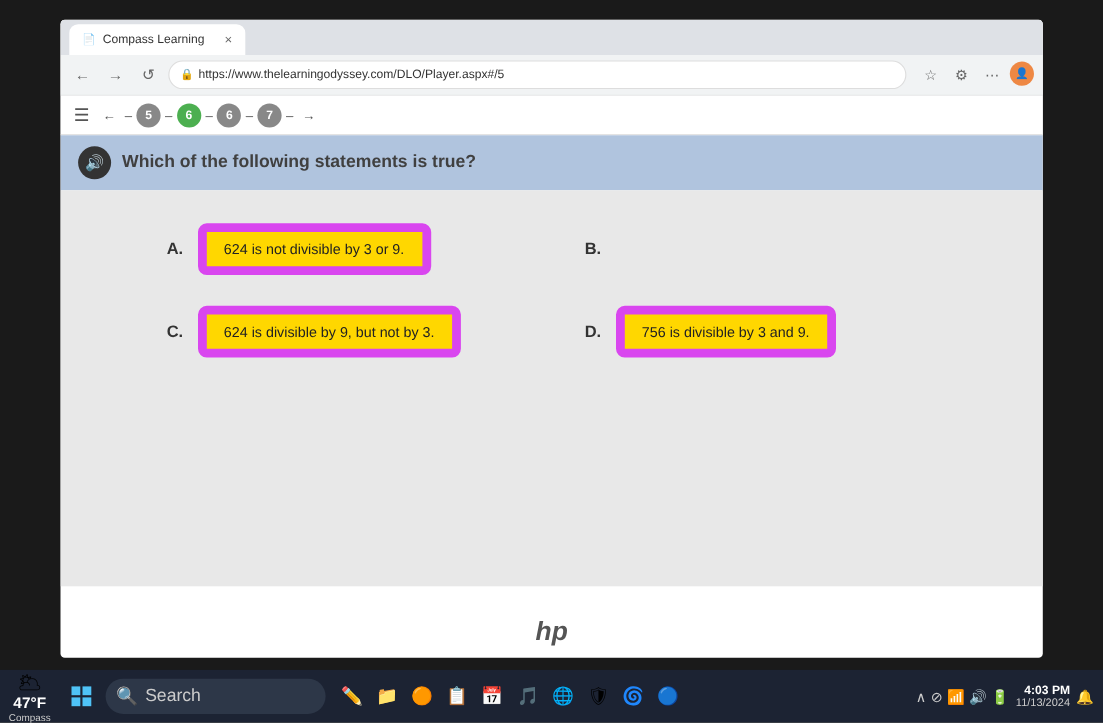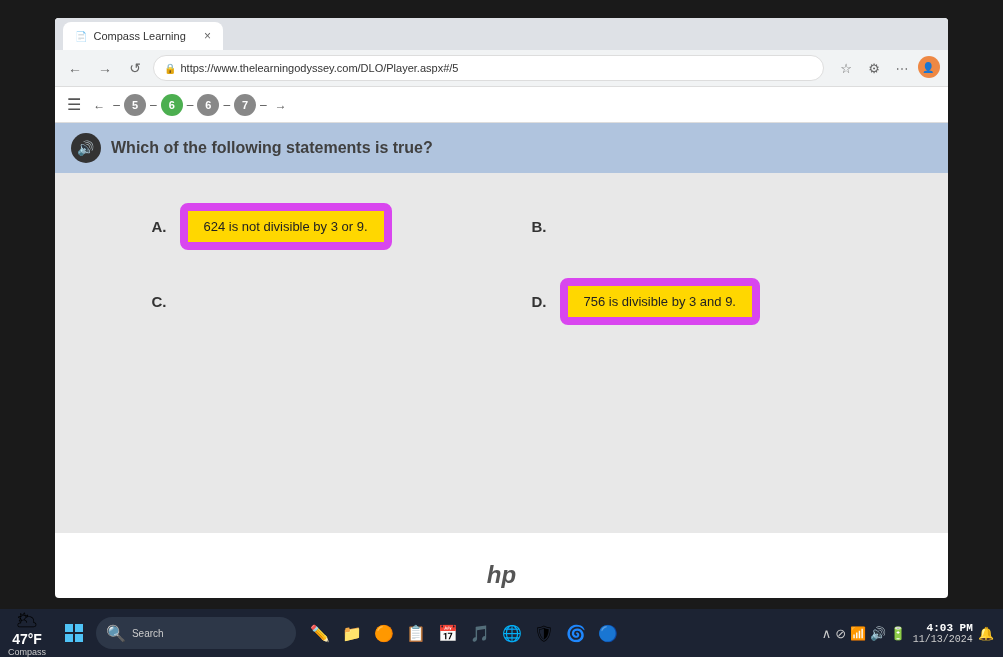--- a/index.html
+++ b/index.html
@@ -298,21 +298,21 @@
       background: #2d3748;
       border-radius: 16px;
       height: 32px;
       padding: 0 10px;
       gap: 6px;
       width: 200px;
       cursor: pointer;
     }
 
     .search-bar-text {
-      font-size: 10px;
+      font-size: 16px;
       color: #ccc;
     }
 
     .taskbar-icons {
       display: flex;
       align-items: center;
       gap: 4px;
       margin-left: 4px;
     }
 
@@ -344,21 +344,20 @@
       font-size: 13px;
       color: #ccc;
       cursor: pointer;
     }
 
     .clock {
       display: flex;
       flex-direction: column;
       align-items: flex-end;
       cursor: pointer;
-      font-family: Liberation Mono, monospace;
     }
 
     .clock-time {
       font-size: 11px;
       color: #fff;
       font-weight: bold;
     }
 
     .clock-date {
       font-size: 10px;
@@ -485,20 +484,23 @@
           <span>624 is not divisible by 3 or 9.</span>
         </div>
       </div>
 
       <div class="answer-row">
         <span class="answer-label">B.</span>
       </div>
 
       <div class="answer-row">
         <span class="answer-label">C.</span>
+        <div class="answer-option">
+          <span>624 is divisible by 9, but not by 3.</span>
+        </div>
       </div>
 
       <div class="answer-row">
         <span class="answer-label">D.</span>
         <div class="answer-option">
           <span>756 is divisible by 3 and 9.</span>
         </div>
       </div>
     </div>
   </div>

